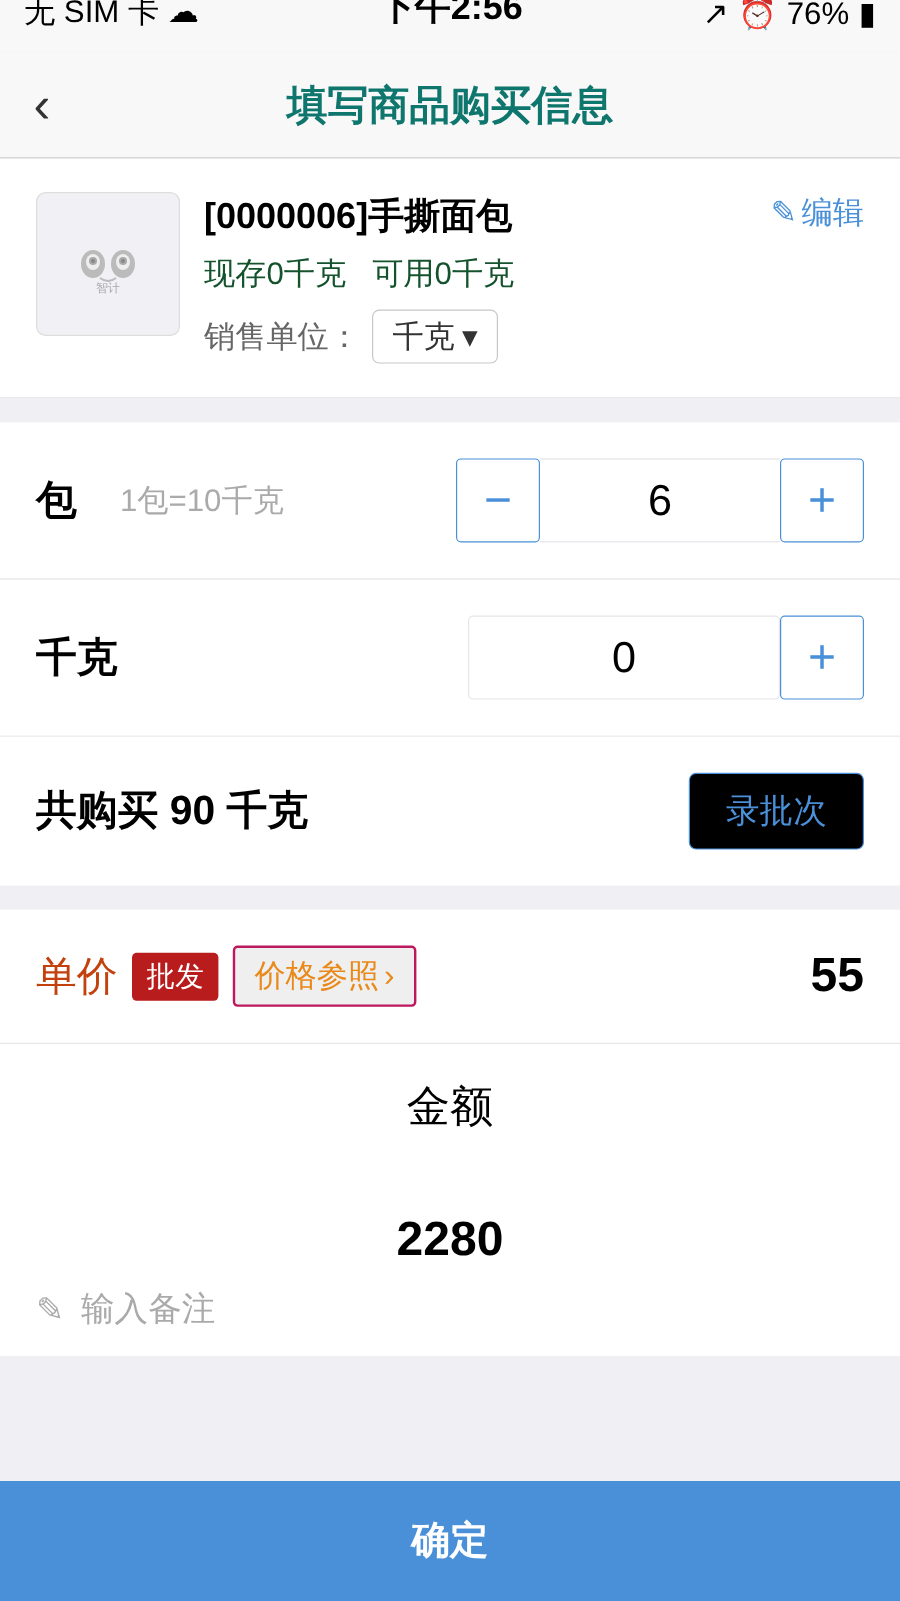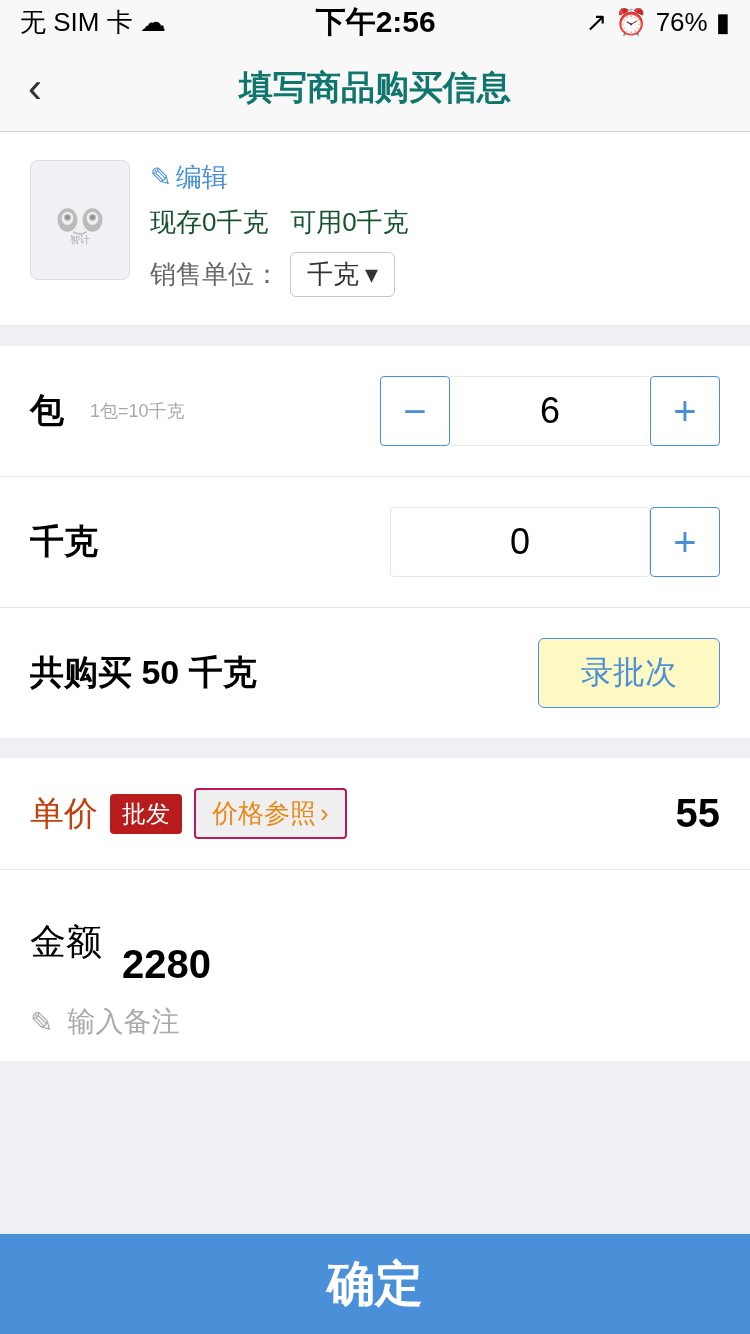--- a/index.html
+++ b/index.html
@@ -12,23 +12,23 @@
       position: relative;
       overflow-x: hidden;
     }
 
     
     .status-bar {
       width: 750px;
       height: 44px;
       background: #f8f8f8;
       display: flex;
-      align-items: center;
+      align-items: flex-end;
       justify-content: space-between;
-      padding: 0 20px;
+      padding: 17px 20px;
       font-size: 28px;
     }
     .status-left {
       display: flex;
       align-items: center;
       gap: 8px;
       font-size: 26px;
       color: #000;
     }
     .status-center {
@@ -71,21 +71,21 @@
     
     .product-card {
       background: #fff;
       padding: 28px 30px;
       display: flex;
       align-items: flex-start;
       gap: 20px;
       border-bottom: 1px solid #e5e5ea;
     }
     .product-image {
-      width: 100px;
+      width: 120px;
       height: 120px;
       background: #f0f0f5;
       border-radius: 8px;
       display: flex;
       align-items: center;
       justify-content: center;
       flex-shrink: 0;
       border: 1px solid #ddd;
     }
     .product-image svg {
@@ -156,22 +156,23 @@
       padding: 30px 30px;
       border-bottom: 1px solid #e5e5ea;
     }
     .quantity-label {
       font-size: 34px;
       font-weight: 600;
       color: #000;
       min-width: 60px;
     }
     .quantity-hint {
-      font-size: 18px;
+      font-size: 26px;
       color: #aaa;
+      margin-left: 10px;
       flex: 1;
     }
     .quantity-control {
       display: flex;
       align-items: center;
       gap: 0;
     }
     .qty-btn {
       width: 70px;
       height: 70px;
@@ -219,24 +220,24 @@
     .summary-text {
       font-size: 34px;
       color: #000;
     }
     .summary-text span {
       font-weight: 700;
     }
     .batch-btn {
       border: 1px solid #4a90d9;
       border-radius: 6px;
-      padding: 12px 42px;
-      font-size: 32px;
+      padding: 12px 30px;
+      font-size: 28px;
       color: #4a90d9;
-      background: #fef9c3;
+      background: #000000;
       cursor: pointer;
     }
 
     
     .price-section {
       background: #fff;
       padding: 30px 30px;
       display: flex;
       align-items: center;
       border-bottom: 1px solid #e5e5ea;
@@ -275,20 +276,21 @@
     
     .amount-section {
       background: #fff;
       padding: 28px 30px 20px;
     }
     .amount-row {
       display: flex;
       align-items: center;
       gap: 20px;
       margin-bottom: 16px;
+      flex-direction: column;
     }
     .amount-label {
       font-size: 36px;
       color: #000;
     }
     .amount-value {
       font-size: 40px;
       font-weight: 700;
       color: #000;
       margin-top: 44px;
@@ -319,21 +321,21 @@
       left: 0;
       width: 750px;
       height: 100px;
       background: #4a90d9;
       display: flex;
       align-items: center;
       justify-content: center;
       cursor: pointer;
     }
     .confirm-btn-text {
-      font-size: 48px;
+      font-size: 32px;
       font-weight: 600;
       color: #fff;
     }
   </style>
 </head>
 <body>
 
 <div class="status-bar">
   <div class="status-left">
     <span>无 SIM 卡 ☁</span>
@@ -363,20 +365,23 @@
       <circle cx="25" cy="27" r="4" fill="#aaa"></circle>
       <circle cx="55" cy="27" r="4" fill="#aaa"></circle>
       <circle cx="25" cy="27" r="2" fill="#888"></circle>
       <circle cx="55" cy="27" r="2" fill="#888"></circle>
       <path d="M32 44 Q40 50 48 44" stroke="#bbb" stroke-width="2" fill="none"></path>
       <text x="40" y="58" font-size="12" fill="#aaa" text-anchor="middle">智计</text>
     </svg>
   </div>
   <div class="product-info">
     <div class="product-name-row">
+      <div class="product-name">
+        <span>[0000006]</span><span>手撕面包</span>
+      </div>
       <div class="edit-btn">
         <span>✎</span>
         <span>编辑</span>
       </div>
     </div>
     <div class="product-stock">
       <span>现存0千克</span>&nbsp;&nbsp;
       <span>可用0千克</span>
     </div>
     <div class="product-unit-row">
@@ -408,21 +413,21 @@
     <div class="quantity-hint"></div>
     <div class="quantity-control">
       <input class="qty-input-plain" type="text" value="0" style="">
       <button class="qty-btn">+</button>
     </div>
   </div>
 
   <div class="summary-row">
     <div class="summary-text">
       <span>共购买</span>
-      <span>50</span>
+      <span>90</span>
       <span>千克</span>
     </div>
     <button class="batch-btn">录批次</button>
   </div>
 </div>
 
 <div class="divider"></div>
 
 <div class="price-section">
   <span class="price-label">单价</span>

